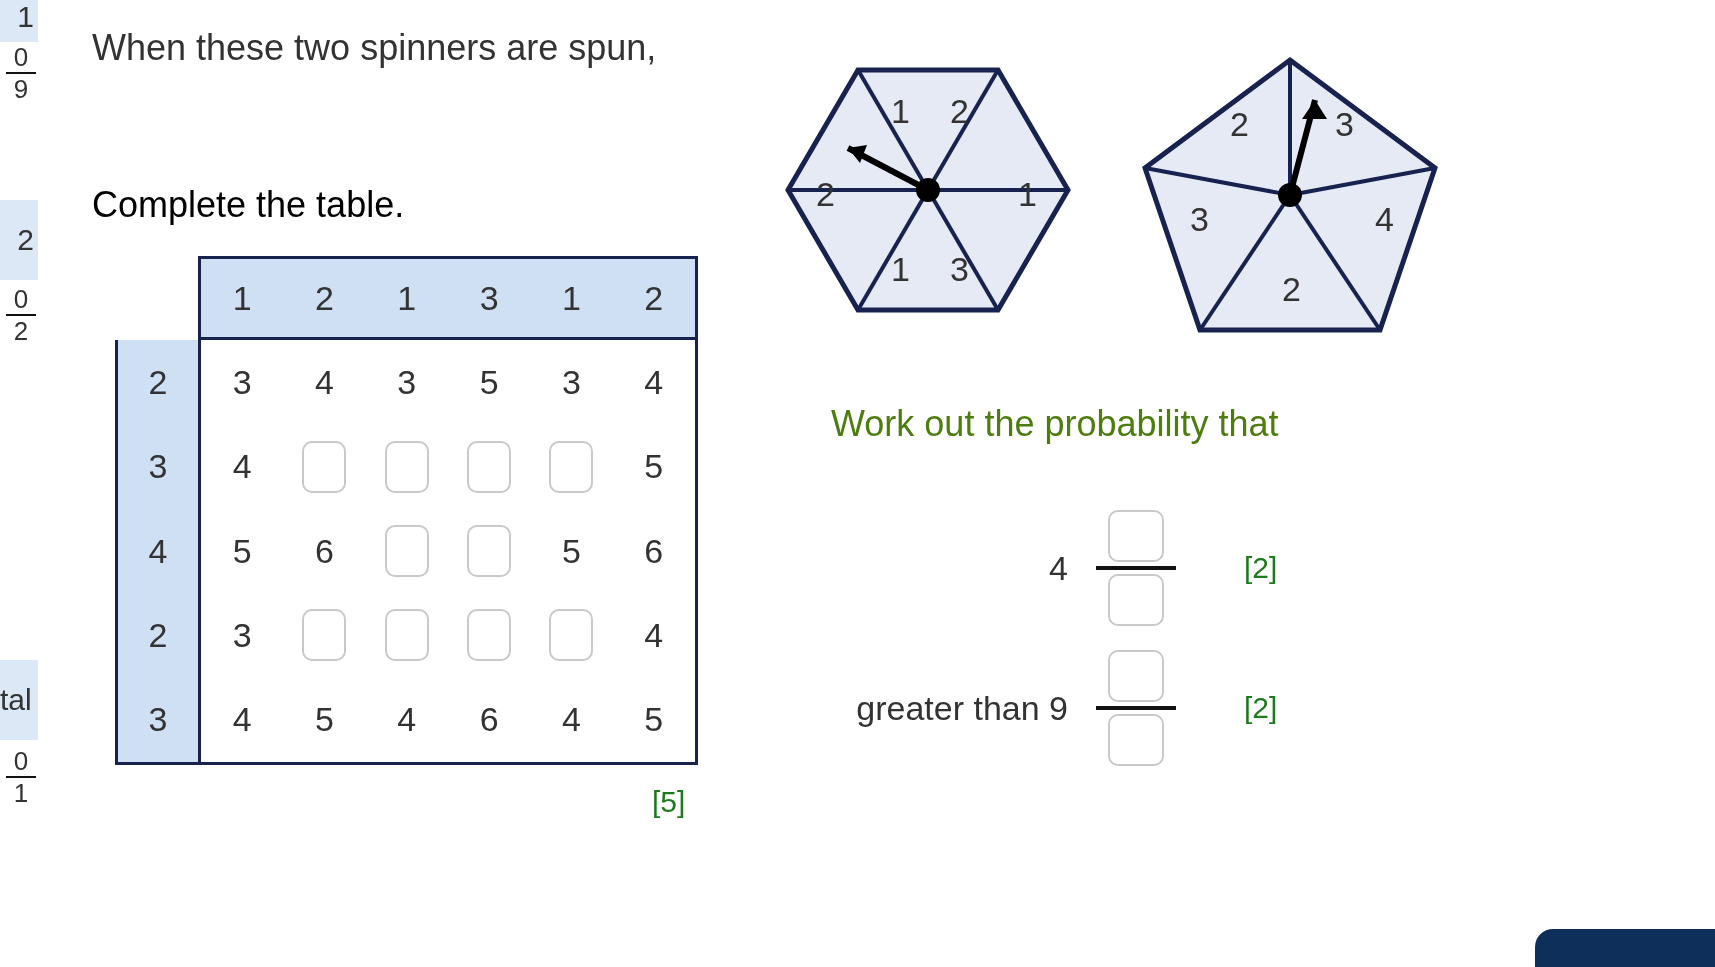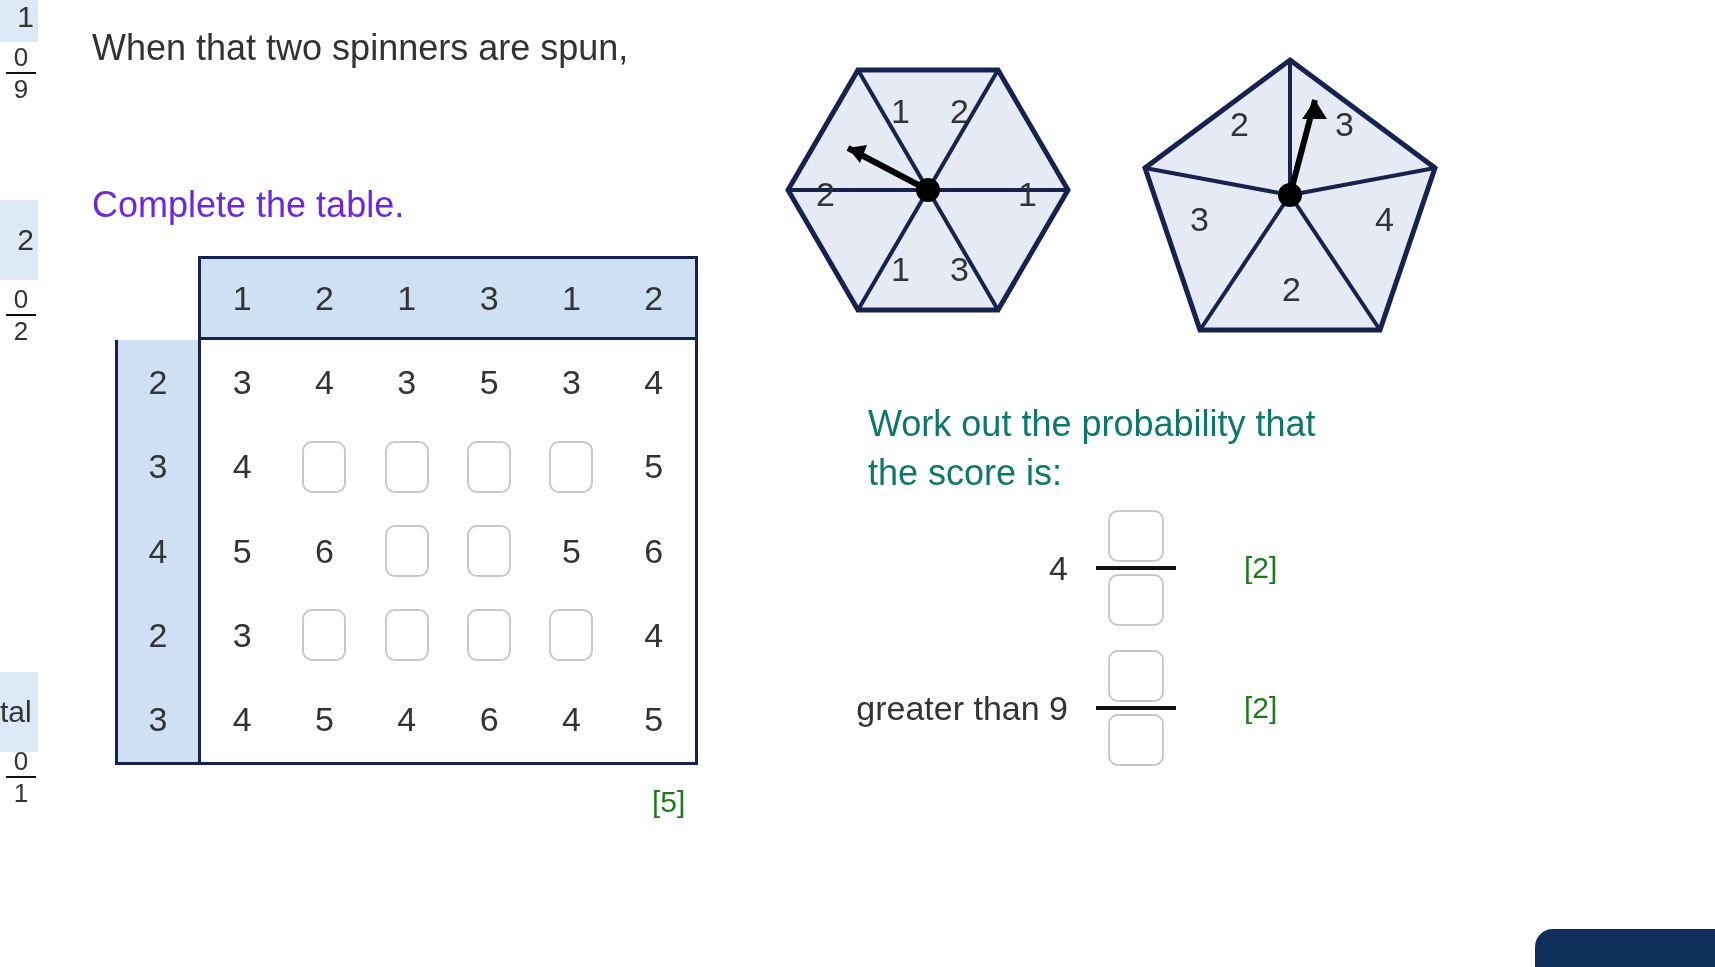--- a/index.html
+++ b/index.html
@@ -63,21 +63,21 @@
     top: 24px;
     font-size: 36px;
     color: #333;
     line-height: 1.35;
   }
   .prompt1 {
     position: absolute;
     left: 92px;
     top: 184px;
     font-size: 36px;
-    color: #6d28d9;
+    color: #000000;
   }
 
   
   .tablewrap {
     position: absolute;
     left: 115px;
     top: 256px;
   }
   .tablewrap .top-header {
     position: absolute;
@@ -180,24 +180,24 @@
   }
   .spinner-label {
     position: absolute;
     font-size: 34px;
     color: #333;
   }
 
   
   .prompt2 {
     position: absolute;
-    left: 868px;
+    left: 831px;
     top: 400px;
     font-size: 36px;
-    color: #0f766e;
+    color: #4d7c0f;
     line-height: 1.35;
   }
   .probrow {
     position: absolute;
     display: flex;
     align-items: center;
     gap: 28px;
   }
   .probrow .label {
     font-size: 34px;
@@ -251,30 +251,30 @@
       <div class="b">9</div>
     </div>
 
     <div class="sb-cell light" style="top:200px; height:80px; line-height:80px;">2</div>
     <div class="frac" style="top:286px;">
       <div class="t">0</div>
       <div class="bar"></div>
       <div class="b">2</div>
     </div>
 
-    <div class="sb-cell light" style="top:660px; height:80px; line-height:80px; text-align:left; padding-left:0;margin-top:12px;">tal</div>
+    <div class="sb-cell light" style="top:660px; height:80px; line-height:80px; text-align:left; padding-left:0;">tal</div>
     <div class="frac" style="top:748px;">
       <div class="t">0</div>
       <div class="bar"></div>
       <div class="b">1</div>
     </div>
   </div>
 
   <div class="intro">
-    <div>When that two spinners are spun,</div>
+    <div>When these two spinners are spun,</div>
   </div>
 
   <div class="prompt1">Complete the table.</div>
 
   <div class="tablewrap">
     <div class="top-header">
       <div class="hcell">1</div>
       <div class="hcell">2</div>
       <div class="hcell">1</div>
       <div class="hcell">3</div>
@@ -388,21 +388,20 @@
     </svg>
     <div class="spinner-label" style="left:100px; top:65px;">2</div>
     <div class="spinner-label" style="left:205px; top:65px;">3</div>
     <div class="spinner-label" style="left:60px;  top:160px;">3</div>
     <div class="spinner-label" style="left:245px; top:160px;">4</div>
     <div class="spinner-label" style="left:152px; top:230px;">2</div>
   </div>
 
   <div class="prompt2">
     <div>Work out the probability that</div>
-    <div>the score is:</div>
   </div>
 
   <div class="probrow" style="left:1018px; top:510px;">
     <div class="label" style="width:50px;">4</div>
     <div class="frac-input">
       <div class="num"></div>
       <div class="bar"></div>
       <div class="den"></div>
     </div>
     <div class="marks">[2]</div>

